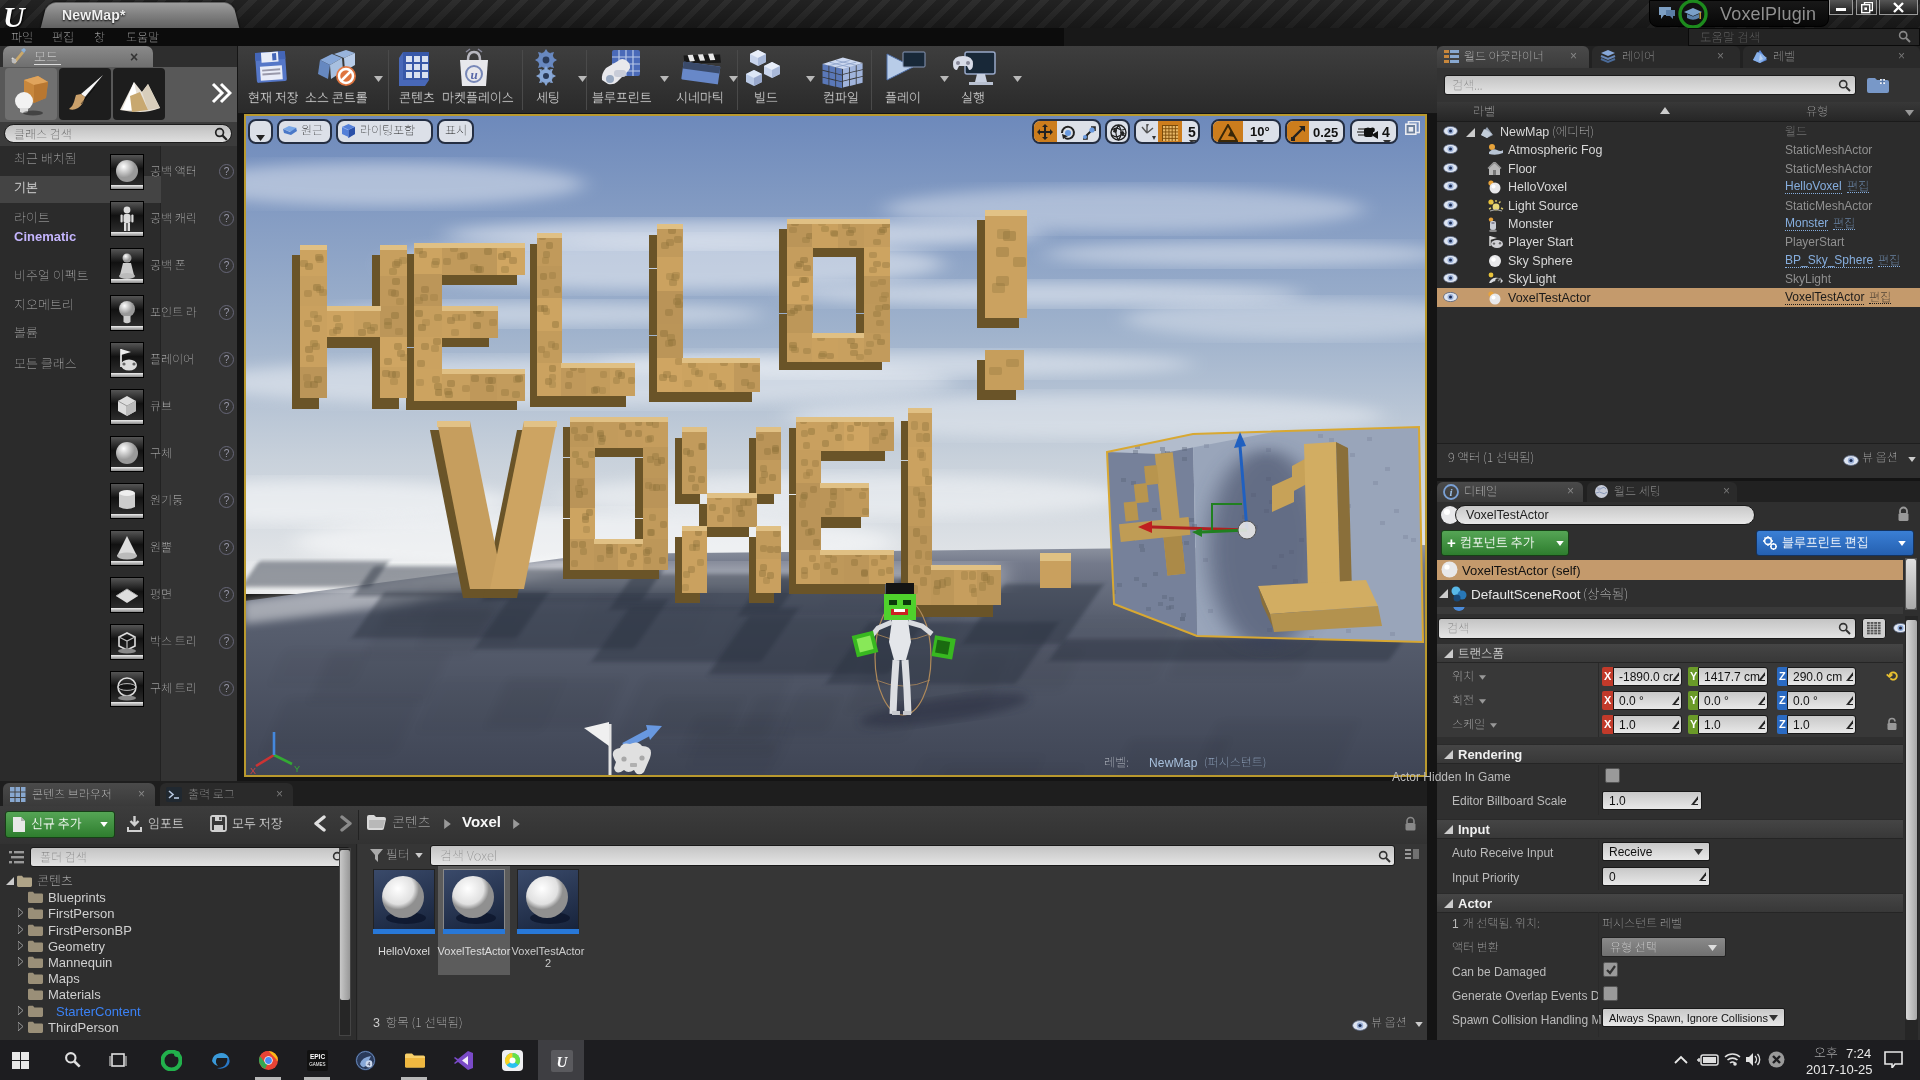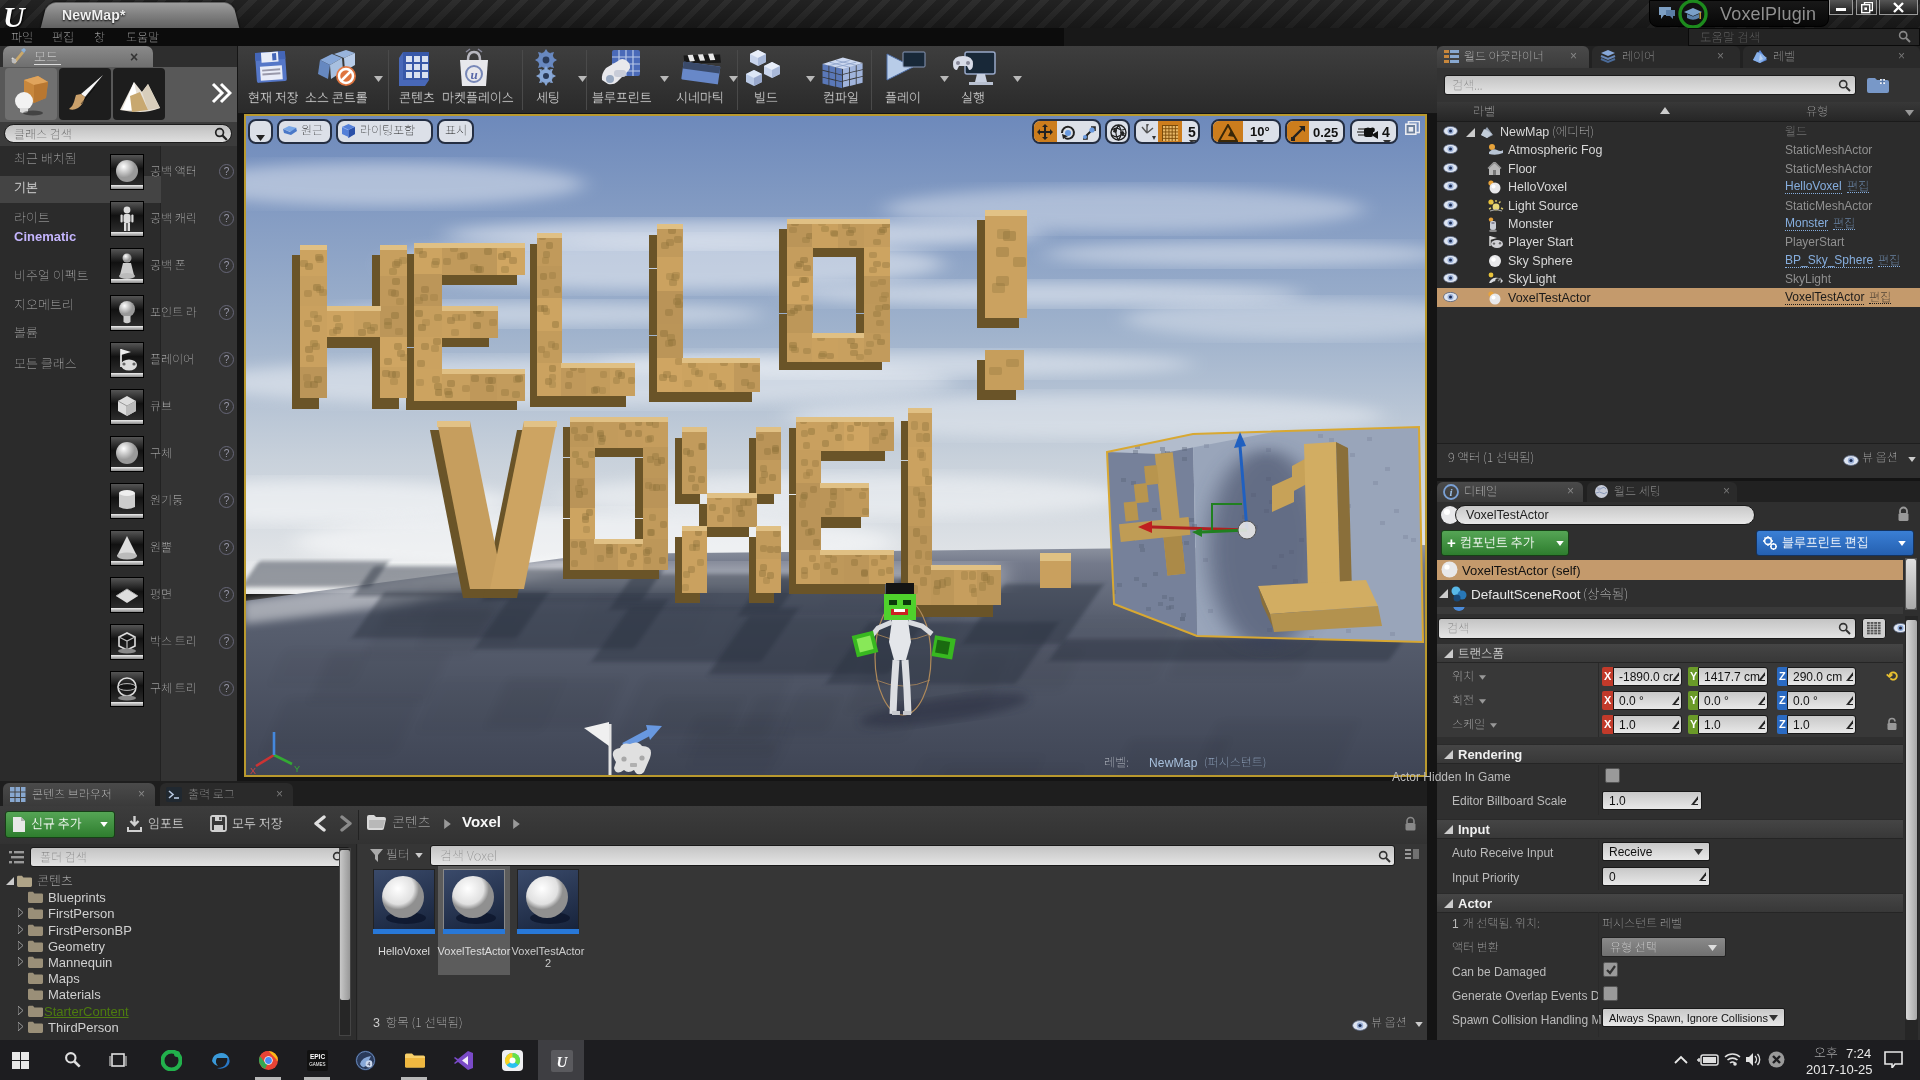--- a/index.html
+++ b/index.html
@@ -2509,21 +2509,21 @@
   </div>
 <div class="a" style="left:48px;top:987.4px;font-size:13px;color:#d0d0d0;">Materials</div>
 <svg class="a" style="left:18px;top:1005.6px" width="5" height="9" viewBox="0 0 5 9">
     <path d="M0 0v9L5 4.5z" fill="none" stroke="#999"></path>
   </svg>
 <div class="a" style="left:28px;top:1004.6px">
     <svg width="15" height="12" viewBox="0 0 15 12">
       <path d="M0 2 Q0 0.8 1.2 0.8H5l1.4 1.6h7.2Q15 2.4 15 3.6V10.6Q15 12 13.6 12H1.4Q0 12 0 10.6z" fill="#9a8f78"></path>
     </svg>
   </div>
-<div class="a" style="left:44px;top:1003.6px;font-size:13px;color:#4d7c0f;text-decoration:underline;">StarterContent</div>
+<div class="a" style="left:56px;top:1003.6px;font-size:13px;color:#3b82f6;">StarterContent</div>
 <svg class="a" style="left:18px;top:1021.8px" width="5" height="9" viewBox="0 0 5 9">
     <path d="M0 0v9L5 4.5z" fill="none" stroke="#999"></path>
   </svg>
 <div class="a" style="left:28px;top:1020.8px">
     <svg width="15" height="12" viewBox="0 0 15 12">
       <path d="M0 2 Q0 0.8 1.2 0.8H5l1.4 1.6h7.2Q15 2.4 15 3.6V10.6Q15 12 13.6 12H1.4Q0 12 0 10.6z" fill="#9a8f78"></path>
     </svg>
   </div>
 <div class="a" style="left:48px;top:1019.8px;font-size:13px;color:#d0d0d0;">ThirdPerson</div>
 <div class="a" style="left:339px;top:848px;width:12px;height:188px;background:#262626;border:1px solid #444;"></div>

